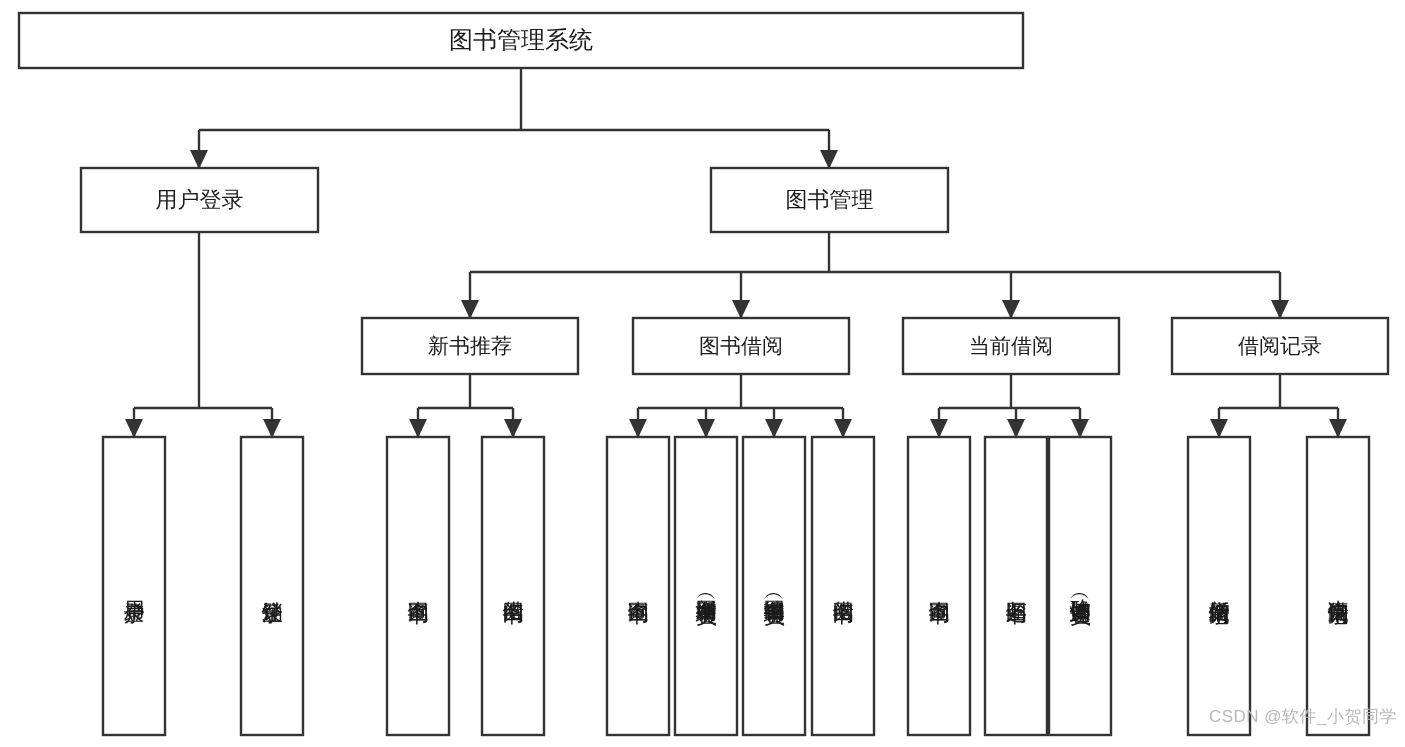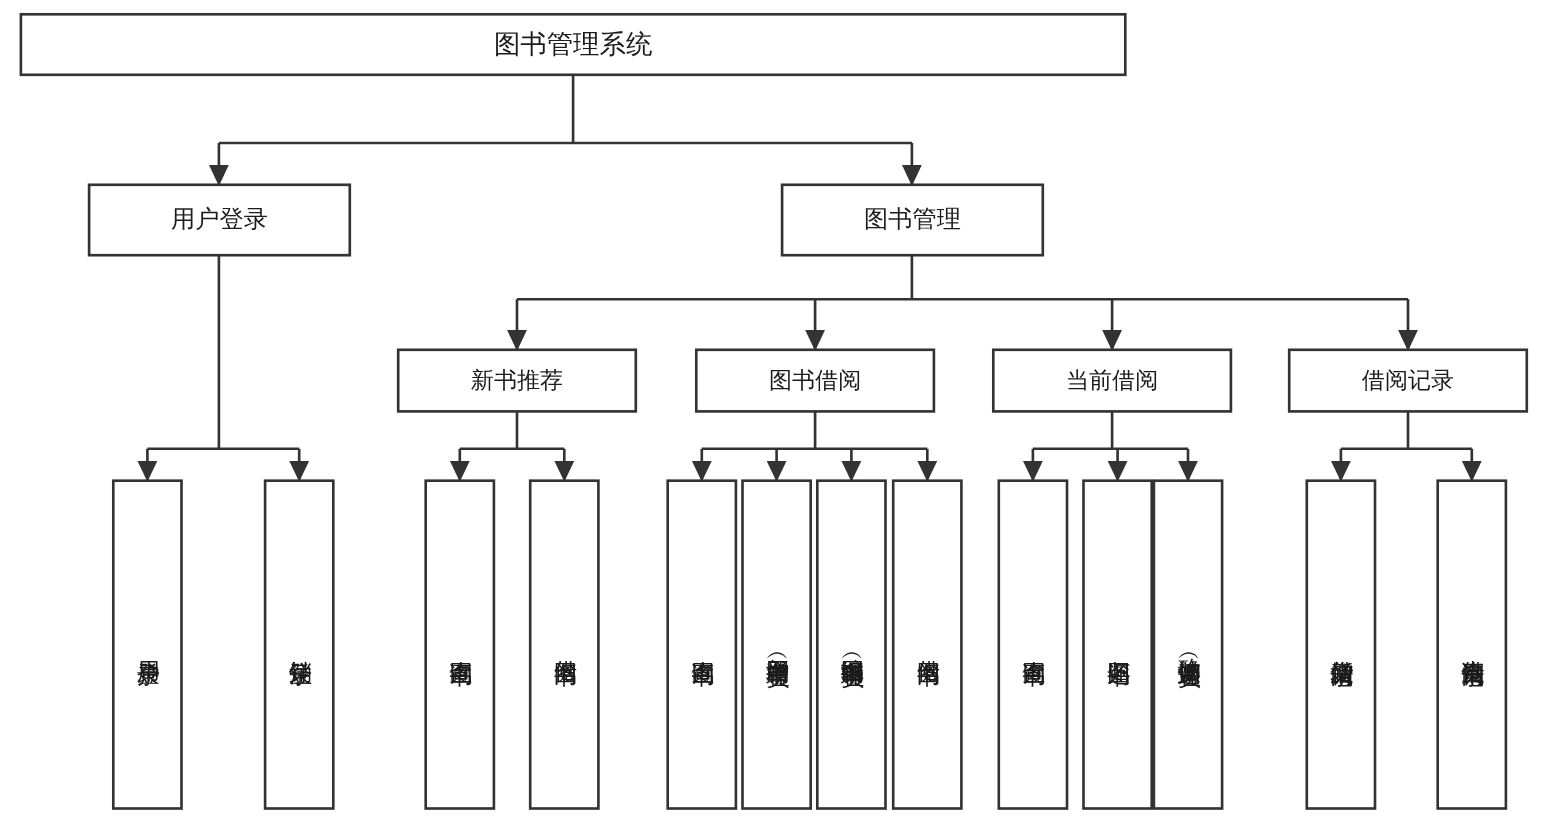--- a/index.html
+++ b/index.html
@@ -208,13 +208,14 @@
       <div class="leaf-label-wrap" style="left: 1049px; top: 437px; width: 62px; height: 298px;">
         <span class="leaf-label">确认归还（管理员）</span>
       </div>
       <div class="leaf-label-wrap" style="left: 1188px; top: 437px; width: 62px; height: 298px;">
         <span class="leaf-label">新增借阅记录</span>
       </div>
       <div class="leaf-label-wrap" style="left: 1307px; top: 437px; width: 62px; height: 298px;">
         <span class="leaf-label">查询借阅记录</span>
       </div>
     </div>
+  <div class="watermark">CSDN @软件_小贺同学</div>
 </div>
 
 </body></html>

